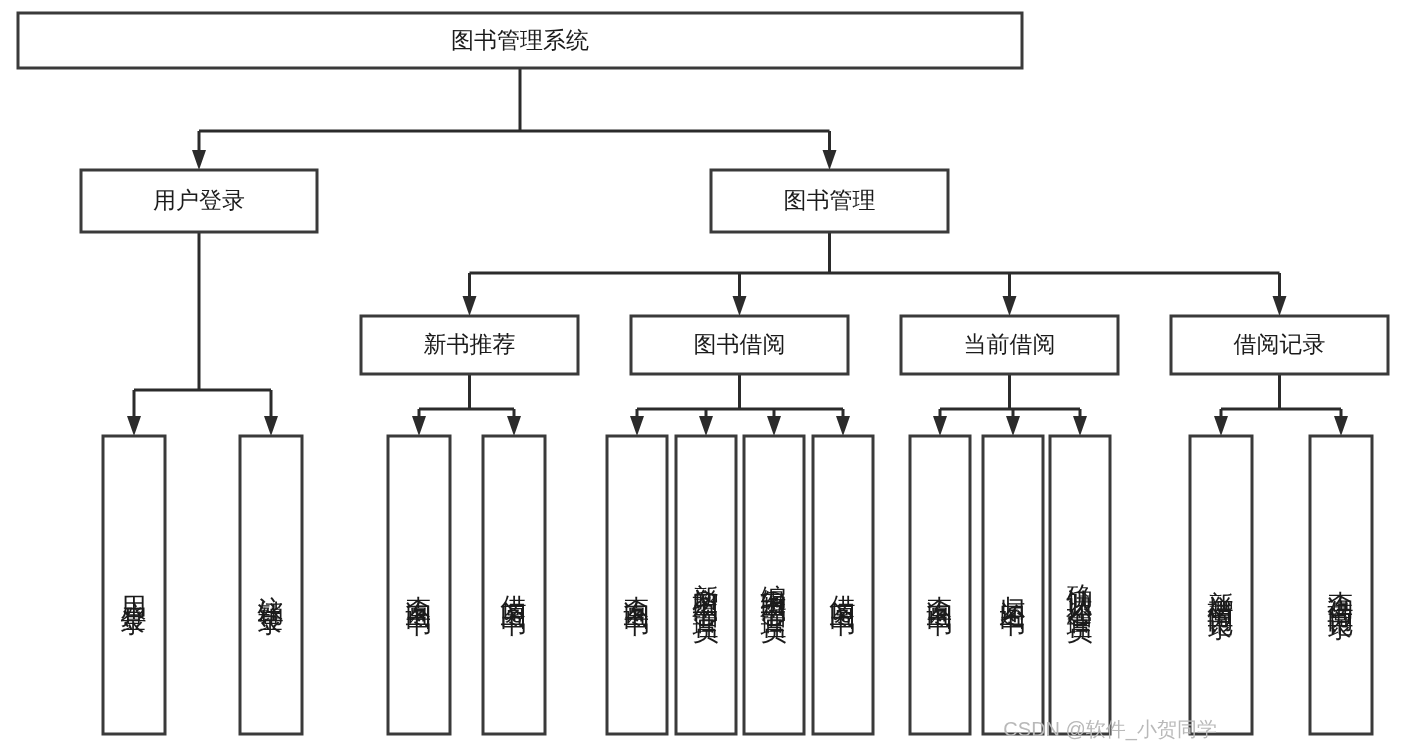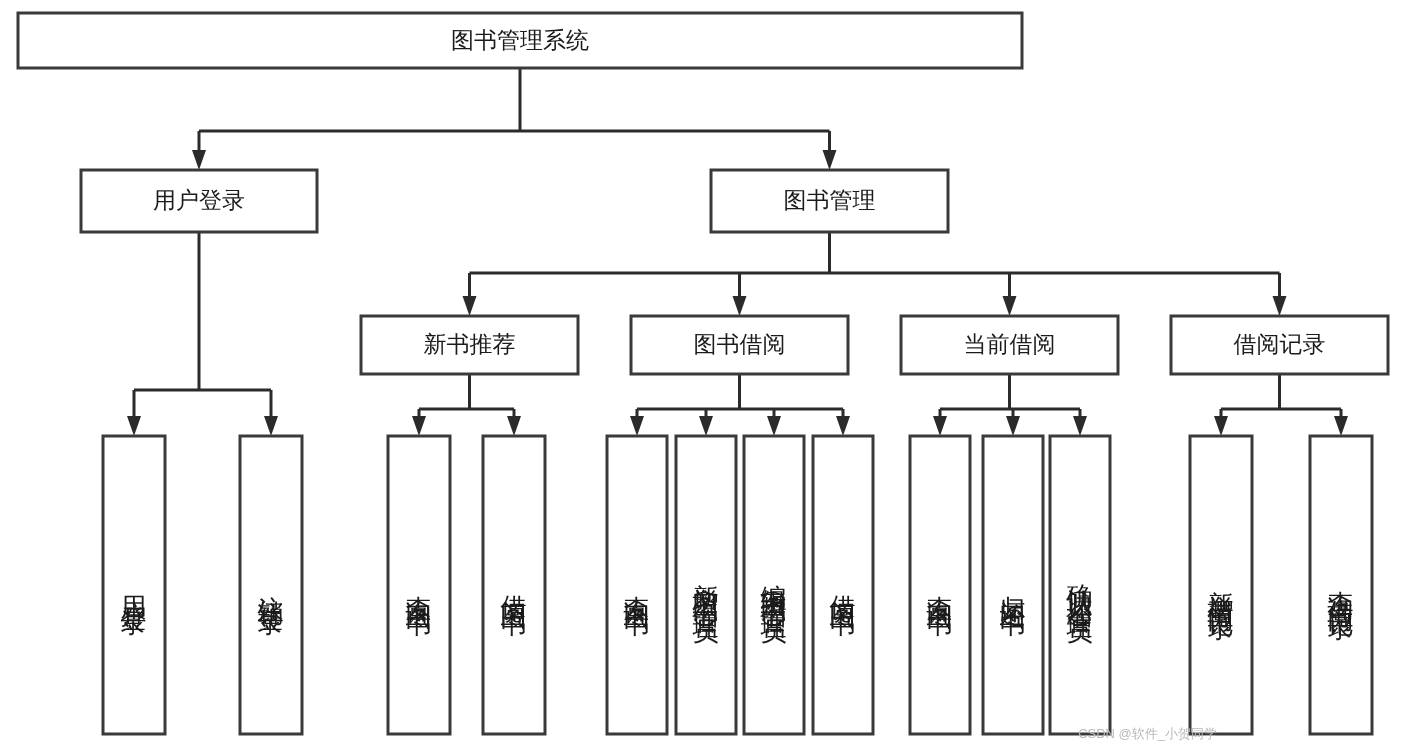--- a/index.html
+++ b/index.html
@@ -62,21 +62,21 @@
     line-height: 1.0;
     letter-spacing: 5px;
     color: #1b1b1b;
     white-space: nowrap;
   }
   .watermark {
     position: absolute;
     right: 8px;
     bottom: 4px;
     font-family: "Liberation Sans", "DejaVu Sans", sans-serif;
-    font-size: 13px;
+    font-size: 20px;
     color: #b9b9b9;
     white-space: nowrap;
     user-select: none;
   }
 </style>
 </head>
 <body>
 
 <div id="diagram-root">
   <svg class="diagram-canvas" viewBox="0 0 1405 747">

